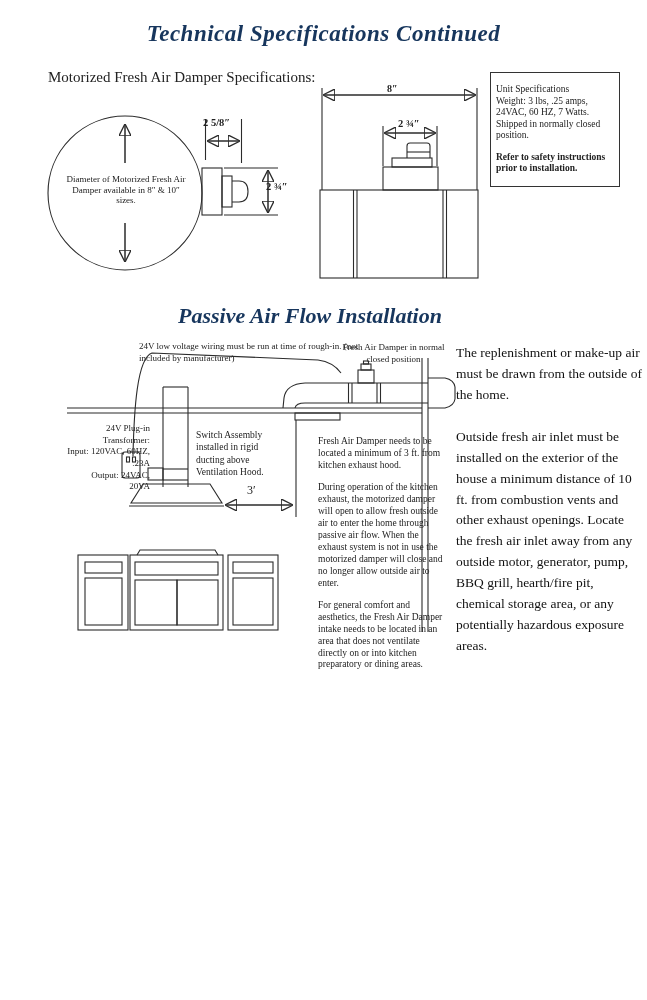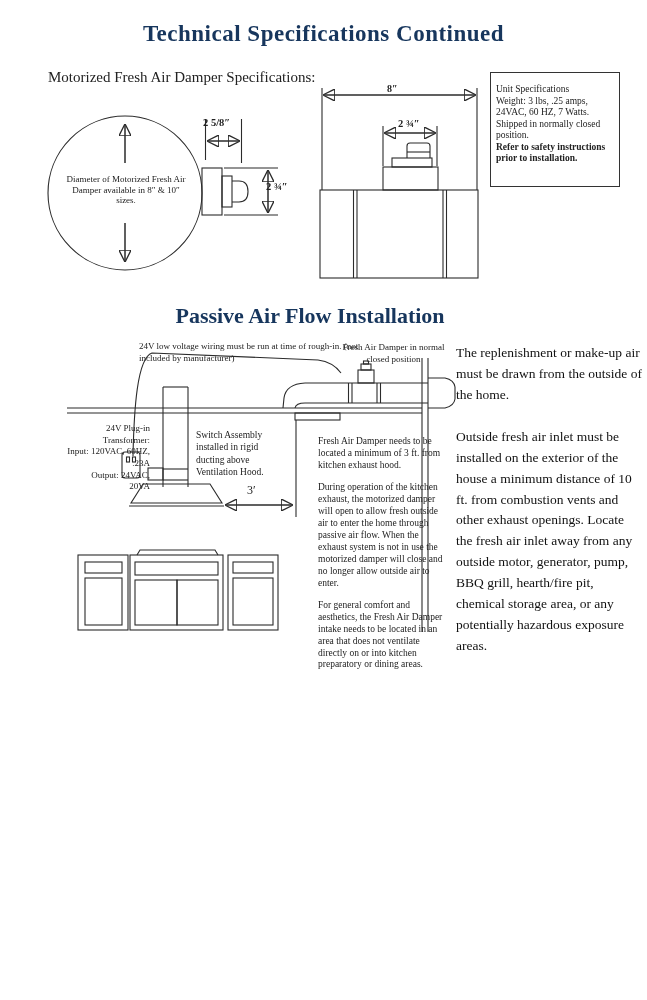--- a/index.html
+++ b/index.html
@@ -9,37 +9,38 @@
     background:#ffffff;
     font-family:"Liberation Serif","DejaVu Serif",serif;
     color:#222;
     overflow:hidden;
   }
   .lbl{position:absolute;color:#222;}
   .heading{
     position:absolute;left:0;text-align:center;
     font-weight:bold;color:#17365D;
     font-family:"Liberation Serif","DejaVu Serif",serif;
+    font-style:italic;
   }
   #page-title{top:21px;width:647px;font-size:23px;letter-spacing:.5px;}
   #section2-title{top:303px;width:620px;font-size:22px;}
   #intro-label{left:48px;top:69px;font-size:15px;}
   #circle-text{left:62px;top:174px;width:128px;text-align:center;font-size:9px;line-height:1.18;}
   .dim{font-weight:bold;}
   #dim-circle-width{left:203px;top:117px;font-size:10.5px;}
   #dim-circle-height{left:266px;top:181px;font-size:10.5px;}
   #dim-side-total{left:385px;top:83px;font-size:10px;background:#fff;padding:0 2px;}
   #dim-side-motor{left:398px;top:118px;font-size:10.5px;}
   #dim-3ft{left:247px;top:483px;font-size:12px;}
   #unit-box{
     left:490px;top:72px;width:118px;min-height:96px;
     border:1px solid #333;padding:11px 5px 6px 5px;
     font-size:9.5px;line-height:1.22;
   }
-  #unit-box .note{font-weight:bold;}
+  #unit-box .note{font-weight:bold;margin-top:10px;}
   #label-wiring{left:139px;top:341px;width:224px;font-size:9px;line-height:1.3;}
   #label-damper{left:336px;top:342px;width:115px;text-align:center;font-size:9px;line-height:1.3;}
   #right-column{left:456px;top:343px;width:186px;font-size:13.5px;line-height:1.55;color:#111;}
   #right-column p{margin:0 0 21px 0;}
   #transformer-label{left:28px;top:423px;width:122px;text-align:right;font-size:9px;line-height:1.3;}
   #switch-label{left:196px;top:429px;width:80px;font-size:9.5px;line-height:1.3;}
   #note-performance{left:108px;top:507px;width:202px;font-size:8.5px;line-height:1.35;}
   #middle-column{left:302px;top:436px;width:147px;font-size:9.5px;line-height:1.26;}
   #middle-column p{margin:0 0 10px 16px;}
   svg{position:absolute;}

